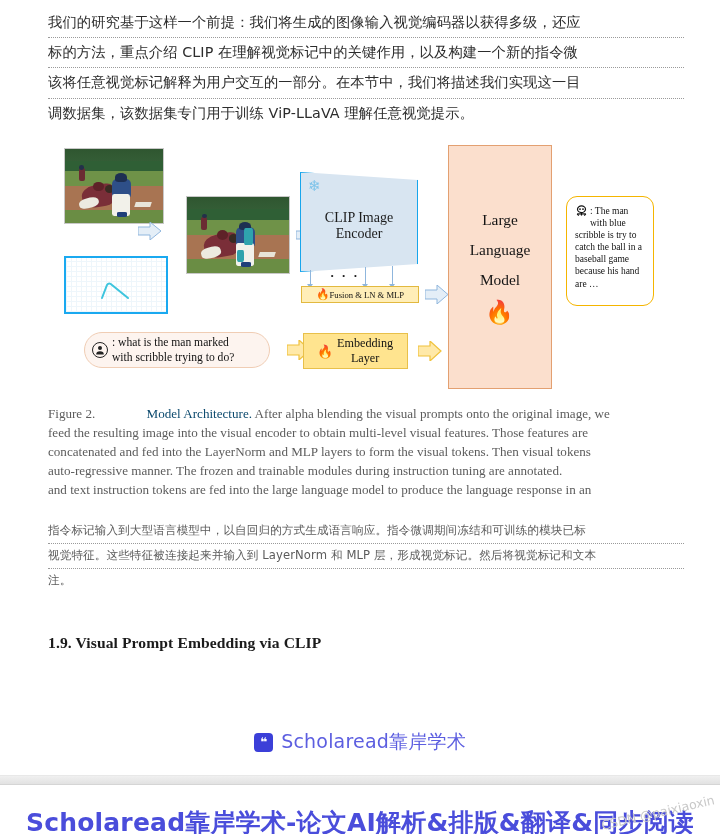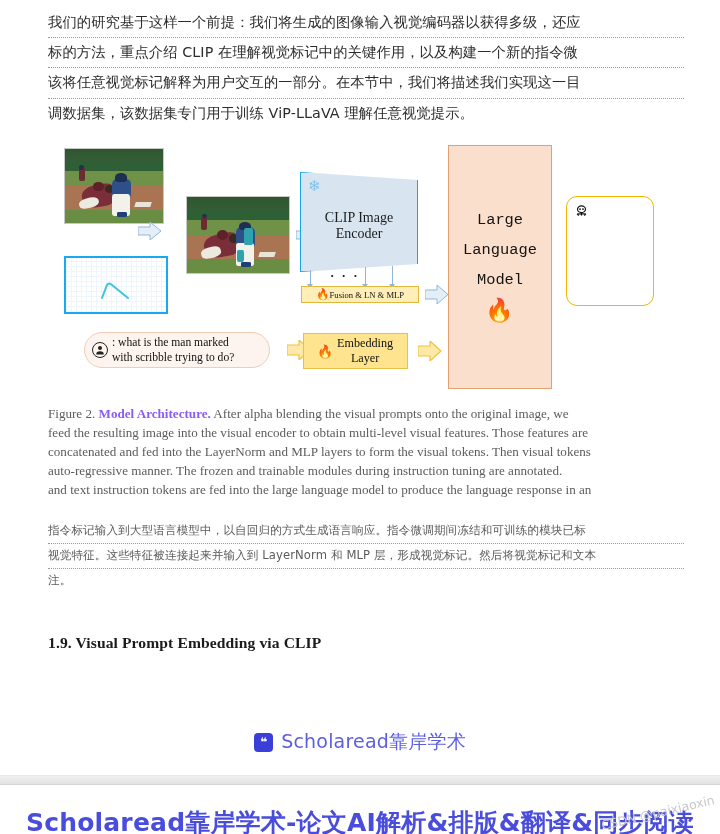--- a/index.html
+++ b/index.html
@@ -41,21 +41,21 @@
   
   .caption {
     position: absolute;
     left: 48px; right: 36px;
     font-size: 13.1px;
     line-height: 19.1px;
     color: #5c5c5c;
     text-align: left;
   }
   .caption .cl { display: block; white-space: nowrap; }
-  .caption b { color: #8b5cf6; font-weight: bold; }
+  .caption b { color: #0c4a6e; font-weight: normal; margin-left: 48px; }
 
   
   .section-h {
     position: absolute;
     left: 48px;
     font-size: 15.6px;
     font-weight: bold;
     color: #1b1b1b;
     letter-spacing: 0.1px;
   }
@@ -341,39 +341,40 @@
       <span>
         <span>Embedding</span><br>
         <span>Layer</span>
       </span>
     </div>
 
     <svg class="arrow-yellow" style="left:418px; top:201px;" width="24" height="20" viewBox="0 0 24 20">
       <polygon points="0,5 12,5 12,0 23,10 12,20 12,15 0,15" fill="#ffe9a8" stroke="#f0c23c" stroke-width="1.2"></polygon>
     </svg>
 
-    <div class="llm-box" style="left:448px; top:5px; width:104px; height:244px;font-family:Liberation Mono, monospace;">
+    <div class="llm-box" style="left:448px; top:5px; width:104px; height:244px;">
       <span>Large</span>
       <span>Language</span>
       <span>Model</span>
       <span class="flame big">🔥</span>
     </div>
 
     <div class="resp-box" style="left:566px; top:56px; width:88px; height:110px;">
       <span style="float:left;margin-right:2px;">
         <svg width="13" height="13" viewBox="0 0 14 14">
           <ellipse cx="7" cy="4.6" rx="4.3" ry="3.6" fill="none" stroke="#111" stroke-width="1.3"></ellipse>
           <circle cx="5.4" cy="4.4" r="1" fill="#111"></circle>
             <circle cx="8.6" cy="4.4" r="1" fill="#111"></circle>
           <line x1="7" y1="8.2" x2="7" y2="11.4" stroke="#111" stroke-width="1.3"></line>
           <line x1="2.4" y1="9.6" x2="11.6" y2="9.6" stroke="#111" stroke-width="1.3"></line>
           <line x1="4" y1="11.4" x2="2.4" y2="9.6" stroke="#111" stroke-width="1.3"></line>
           <line x1="10" y1="11.4" x2="11.6" y2="9.6" stroke="#111" stroke-width="1.3"></line>
         </svg>
       </span>
+      <span>: The man with blue scribble is try to catch the ball in a baseball game because his hand are …</span>
     </div>
 
   </div>
 
   <div class="caption" style="top:404px;">
     <span class="cl"><span>Figure 2.</span> <b>Model Architecture.</b><span> After alpha blending the visual prompts onto the original image, we</span></span>
     <span class="cl">feed the resulting image into the visual encoder to obtain multi-level visual features. Those features are</span>
     <span class="cl">concatenated and fed into the LayerNorm and MLP layers to form the visual tokens. Then visual tokens</span>
     <span class="cl">auto-regressive manner. The frozen and trainable modules during instruction tuning are annotated.</span>
     <span class="cl">and text instruction tokens are fed into the large language model to produce the language response in an</span>

